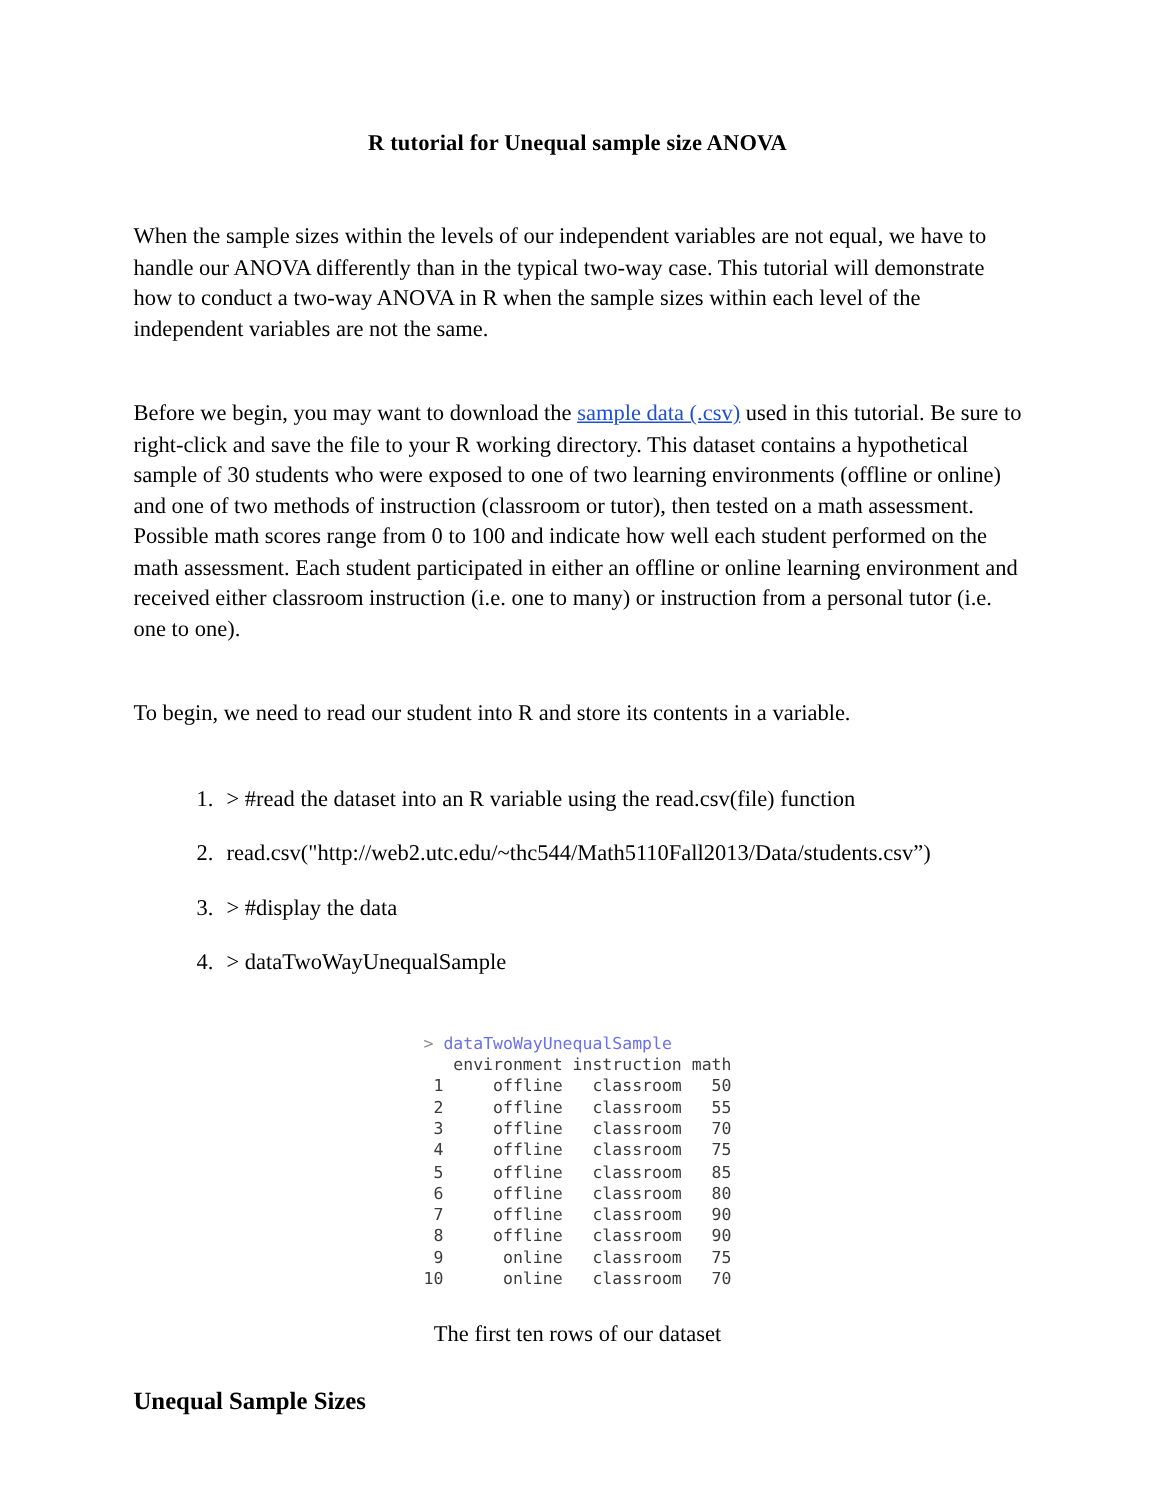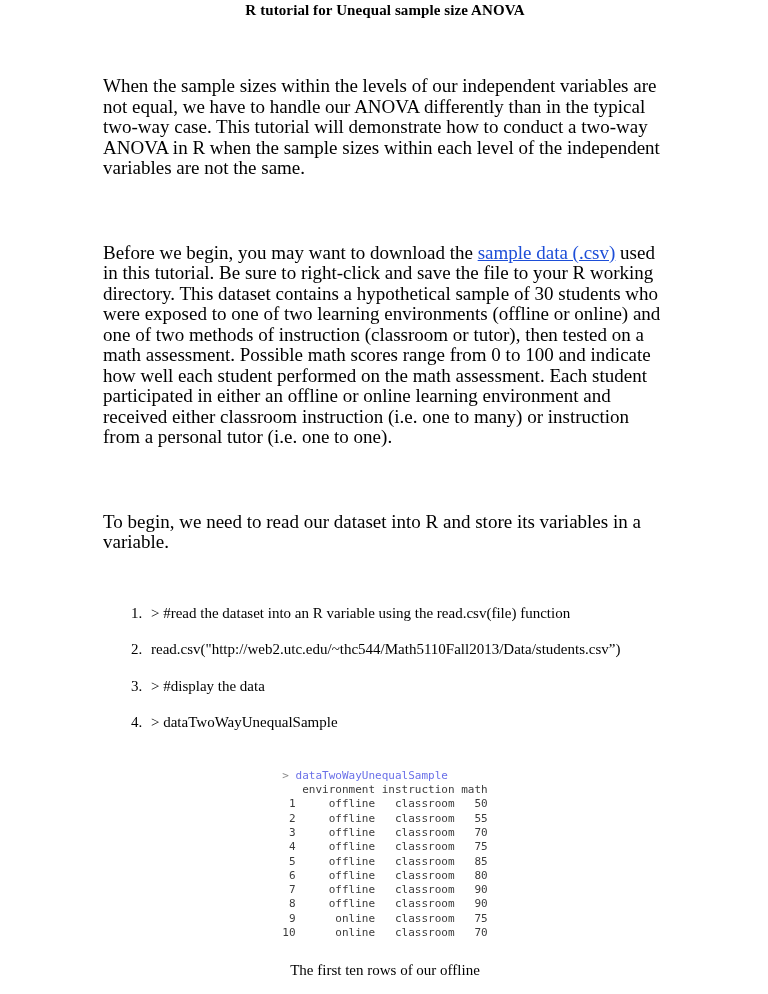--- a/index.html
+++ b/index.html
@@ -25,31 +25,32 @@
   .content {
     position: absolute;
     left: 89px;
     top: 0;
     width: 592px;
   }
 
   
   .doc-title {
     margin: 0;
+    padding-top: 86px;
     text-align: center;
     font-size: 15px;
     font-weight: bold;
     letter-spacing: 0.1px;
     line-height: 1.35;
   }
 
   
   p.body-text {
-    margin: 14px;
-    font-size: 19px;
+    margin: 0;
+    font-size: 15px;
     line-height: 20.5px;
     text-align: left;
   }
   .gap-intro { height: 42px; }
   .gap-sm { height: 14px; }
   .gap-md { height: 20px; }
   .gap-heading { height: 22px; }
 
   
   h2.section-heading {
@@ -131,21 +132,21 @@
 
     <div class="gap-sm"></div>
 
     <p class="body-text"><span>Before we begin, you may want to download the </span><span class="doc-link">sample data (.csv)</span><span> used in this tutorial. Be sure to right-click and save the file to your R working directory. This dataset contains a hypothetical sample of 30 students who were exposed to one of two learning environments (offline or online) and one of two methods of instruction (classroom or tutor), then tested on a math assessment. Possible math scores range from 0 to 100 and indicate how well each student performed on the math assessment. Each student participated in either an offline or online learning environment and received either classroom instruction (i.e. one to many) or instruction from a personal tutor (i.e. one to one).</span></p>
 
     <div class="gap-heading"></div>
 
 
     <div class="gap-sm"></div>
 
-    <p class="body-text">To begin, we need to read our dataset into R and store its variables in a variable.</p>
+    <p class="body-text">To begin, we need to read our student into R and store its contents in a variable.</p>
 
     <div class="gap-md"></div>
 
     <ol class="steps">
       <li>
         <span class="step-line">&gt; #read the dataset into an R variable using the read.csv(file) function</span>
       </li>
       <li>
         <span class="step-cont">read.csv("http://web2.utc.edu/~thc544/Math5110Fall2013/Data/students.csv”)</span>
       </li>
@@ -169,21 +170,21 @@
  5     offline   classroom   85
  6     offline   classroom   80
  7     offline   classroom   90
  8     offline   classroom   90
  9      online   classroom   75
 10      online   classroom   70</span></div>
     </div>
 
     <div class="gap-md"></div>
 
-    <p class="figure-caption">The first ten rows of our offline</p>
+    <p class="figure-caption">The first ten rows of our dataset</p>
 
     <div class="gap-heading"></div>
 
     <h2 class="section-heading">Unequal Sample Sizes</h2>
 
     <div class="gap-sm"></div>
 
 
   </div>
 </div>

